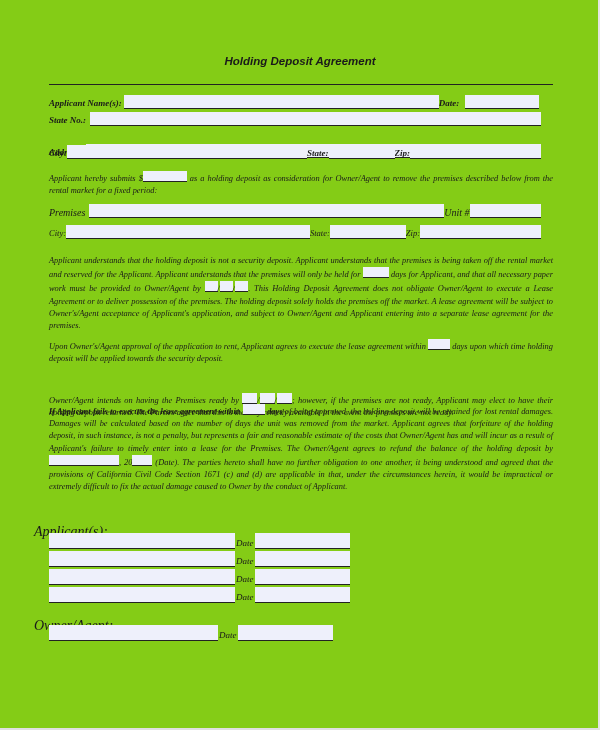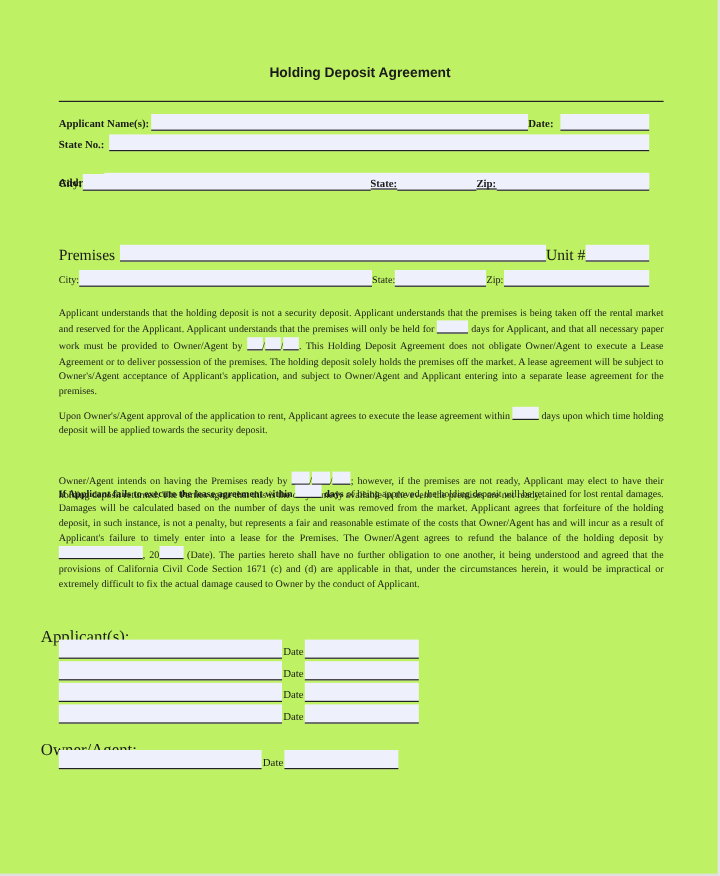--- a/index.html
+++ b/index.html
@@ -2,21 +2,21 @@
 <html><head>
 <meta charset="utf-8">
 <style>
   html, body { margin: 0; padding: 0; }
   body {
     width: 600px; height: 730px; background: #ffffff; position: relative; overflow: hidden;
     font-family: "Liberation Serif", serif; color: #1a1a1a;
   }
   .page {
     position: absolute; left: 0; top: 0; width: 598px; height: 728px;
-    border-right: 2px solid #e4e4e4; border-bottom: 2px solid #e0e0e0; background: #bef264;
+    border-right: 2px solid #e4e4e4; border-bottom: 2px solid #e0e0e0; background: #84cc16; font-style: italic;
   }
   .title {
     position: absolute; top: 55px; left: 0; width: 600px; text-align: center;
     font-family: "Liberation Sans", sans-serif; font-weight: bold; font-size: 11.5px; color: #1a1a1a;
   }
   .rule { position: absolute; left: 49px; top: 84px; width: 504px; height: 0; border-top: 1.5px solid #222; }
 
   .row { position: absolute; left: 49px; height: 14px; display: flex; align-items: flex-end; font-size: 9px; }
   .lbl { white-space: nowrap; line-height: 11px; }
   .bold { font-weight: bold; }
@@ -67,22 +67,25 @@
 
   <div class="row" style="top:145px; width:492px;">
     <span class="lbl bold">City:</span>
     <div class="field" style="width:240px;"></div>
     <span class="lbl bold">State:</span>
     <div class="field" style="width:66px;"></div>
     <span class="lbl bold">Zip:</span>
     <div class="field" style="flex:1;"></div>
   </div>
 
+  <div class="para" style="top:171px;">
+    <span>Applicant hereby submits $</span><span class="blank" style="width:44px;"></span><span> as a holding deposit as consideration for Owner/Agent to remove the premises described below from the rental market for a fixed period:</span>
+  </div>
 
-  <div class="row" style="top:204px; width:492px; font-size:13px;">
+  <div class="row" style="top:204px; width:492px; font-size:10px;">
     <span class="lbl">Premises</span>
     <span class="gap" style="width:4px"></span>
     <div class="field" style="width:355px;"></div>
     <span class="lbl">Unit #</span>
     <div class="field" style="flex:1;"></div>
   </div>
 
   <div class="row" style="top:225px; width:492px; font-size:8.5px;">
     <span class="lbl">City:</span>
     <div class="field" style="width:244px;"></div>

